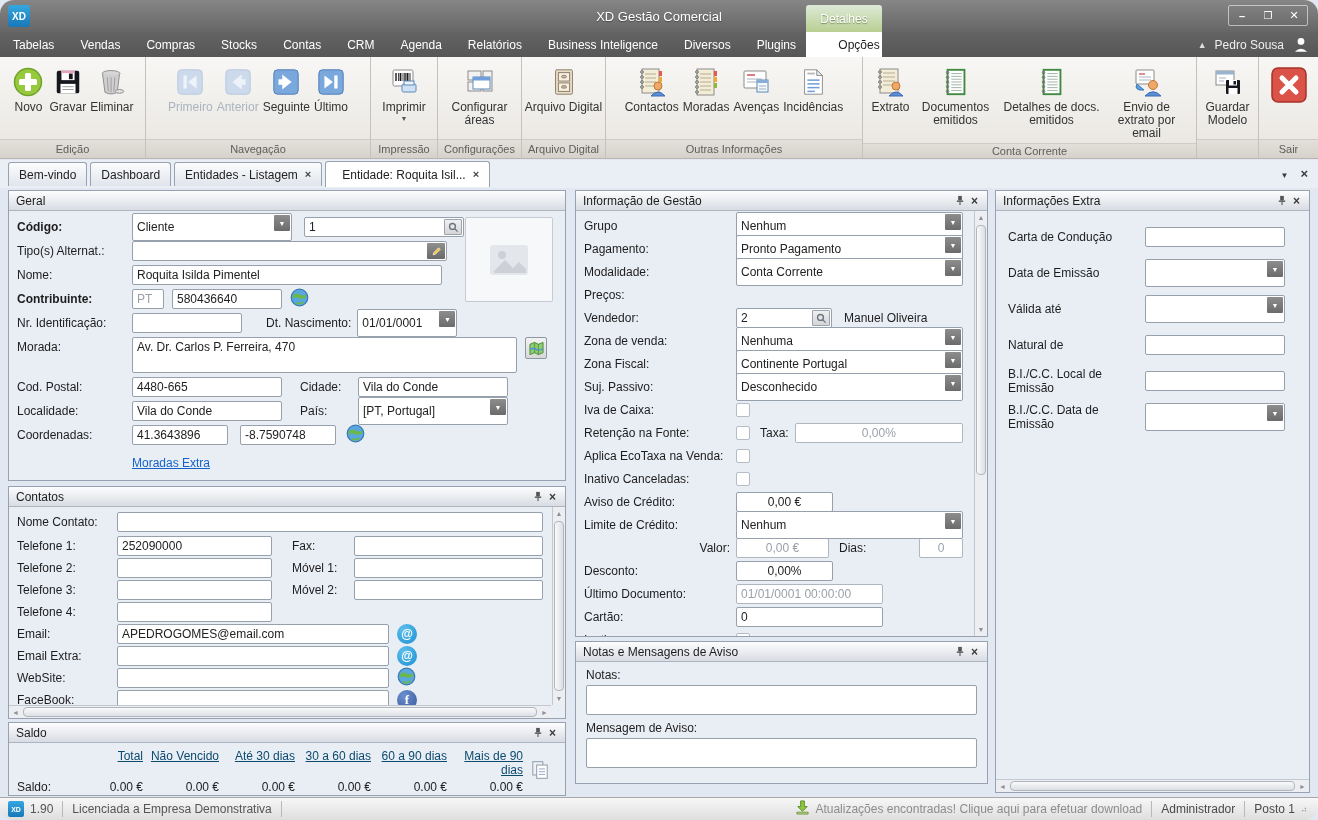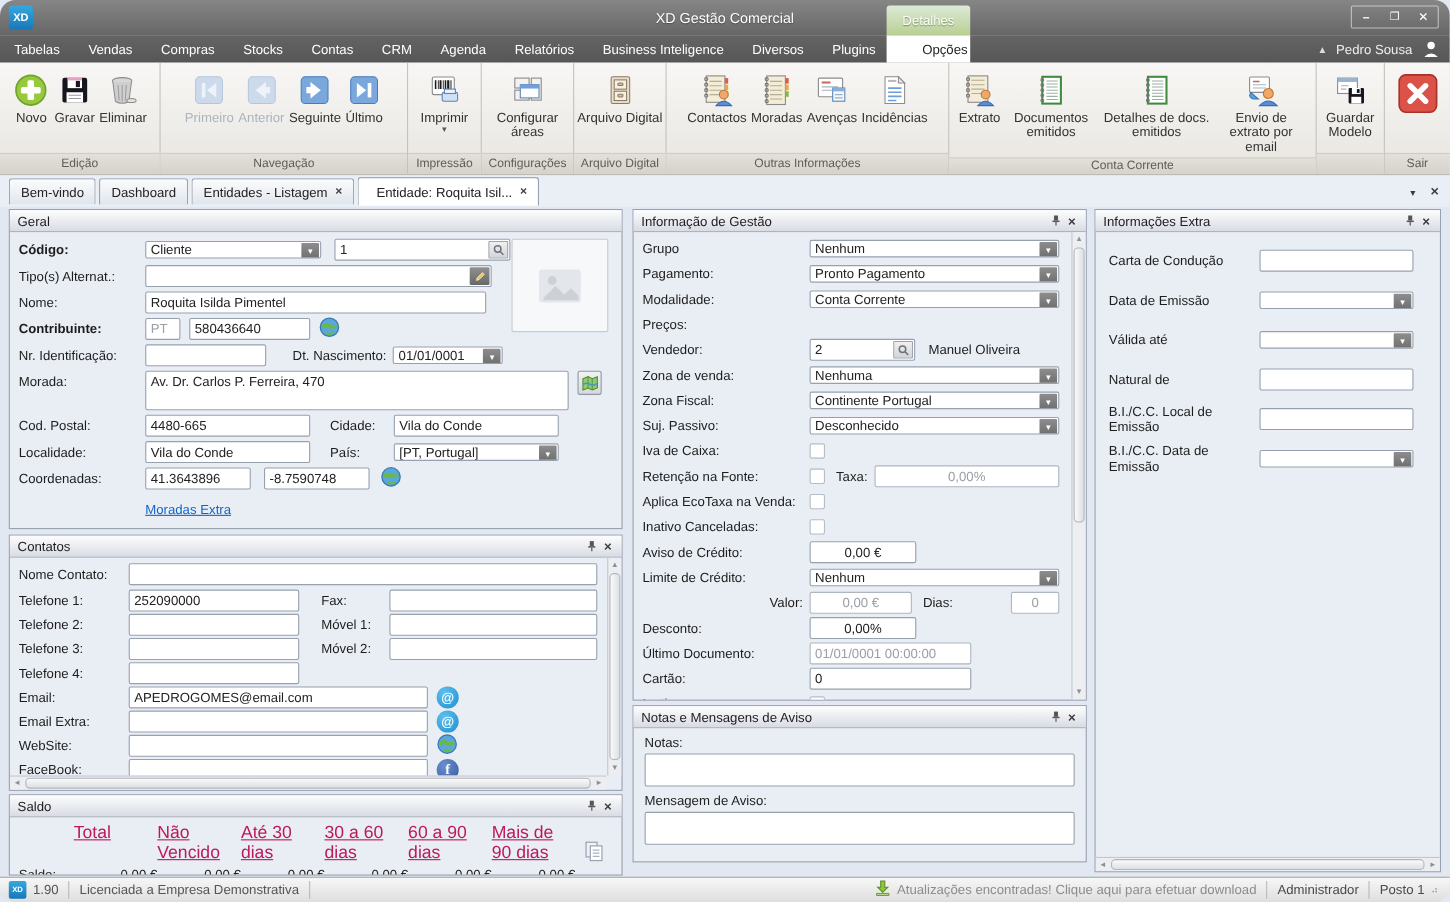--- a/index.html
+++ b/index.html
@@ -70,21 +70,21 @@
   .pbody { position:relative; height:calc(100% - 20px); overflow:hidden; }
 
   
   .frow { display:flex; align-items:center; margin:0 8px 4px 8px; height:20px; }
   .flabel { font-size:12px; color:#1d1d1d; flex-shrink:0; }
   .bold { font-weight:bold; }
   .tbox { background:#fff; border:1px solid #97a1ae; border-radius:2px; height:20px; font-size:12px;
     padding:0 4px; display:flex; align-items:center; overflow:hidden; white-space:nowrap; }
   .tbox.num { justify-content:center; }
   .tbox.dis { color:#9aa0a8; border-color:#aeb6c0; }
-  .dropdown { position:relative; background:#fff; border:1px solid #97a1ae; border-radius:2px; height:16px;
+  .dropdown { position:relative; background:#fff; border:1px solid #97a1ae; border-radius:2px; height:28px;
     font-size:12px; padding:0 20px 0 4px; display:flex; align-items:center; overflow:hidden; white-space:nowrap; }
   .ddbtn { position:absolute; right:1px; top:1px; width:16px; height:16px; border-radius:1px;
     background:linear-gradient(#8d8d8d,#6b6b6b); display:flex; align-items:center; justify-content:center; }
   .ddbtn::after { content:"▼"; color:#fff; font-size:7px; }
   .sqbtn { width:18px; height:18px; border:1px solid #8d97a4; border-radius:2px;
     background:linear-gradient(#f2f2f2,#d8d8d8); display:flex; align-items:center; justify-content:center; flex-shrink:0; }
   .inbtn { position:absolute; right:1px; top:1px; width:18px; height:16px; border-radius:1px;
     display:flex; align-items:center; justify-content:center; }
   .cbx { width:14px; height:14px; background:#fff; border:1px solid #b4bcc6; border-radius:2px; flex-shrink:0; }
   .link { color:#1464c8; text-decoration:underline; font-size:12px; }
@@ -119,21 +119,21 @@
   #panel-notas   { left:575px; top:453px; width:413px; height:143px; }
   #panel-extra   { left:995px; top:2px;   width:315px; height:603px; }
 
   .geral-label { width:115px; }
   .pic-box { position:absolute; right:12px; top:6px; width:88px; height:85px; background:#f6f8fa; border:1px solid #c6cbd3; border-radius:2px;
     display:flex; align-items:center; justify-content:center; }
   .morada-box { height:36px !important; align-items:flex-start !important; padding-top:2px !important; }
 
   .cont-label { width:100px; }
   .saldo-grid { display:grid; grid-template-columns:50px repeat(6,76px) 34px; padding:6px 4px 0 8px; row-gap:3px; }
-  .saldo-h { font-size:16px; color:#be185d; text-align:left; text-decoration:underline; }
+  .saldo-h { font-size:12px; color:#0c4a6e; text-align:right; text-decoration:underline; }
   .saldo-v { font-size:12px; text-align:right; }
   .saldo-rowlabel { font-size:12px; text-align:left; }
 
   .gest-label { width:152px; }
   .gest-label.r { text-align:right; padding-right:6px; }
 
   .notas-label { margin:6px 10px 3px; font-size:12px; }
   .notas-box { margin:0 10px; height:30px; background:#fff; border:1px solid #97a1ae; border-radius:2px; }
 
   .extra-row { display:flex; align-items:center; margin:0 14px 0 12px; height:36px; }

